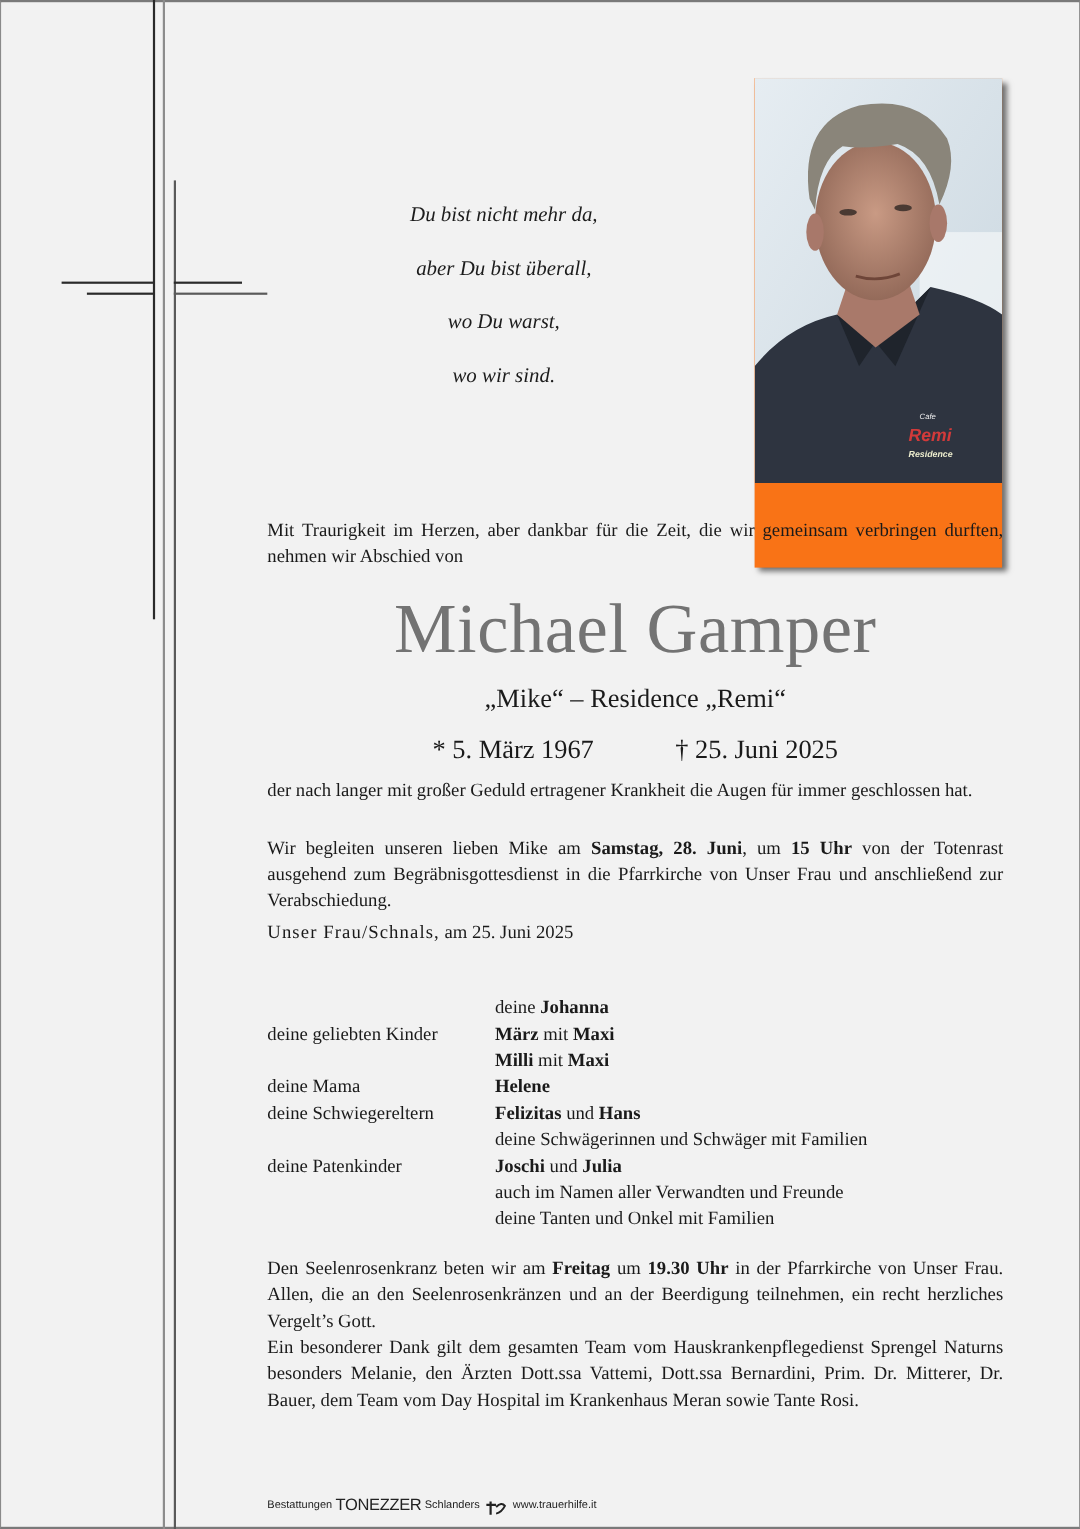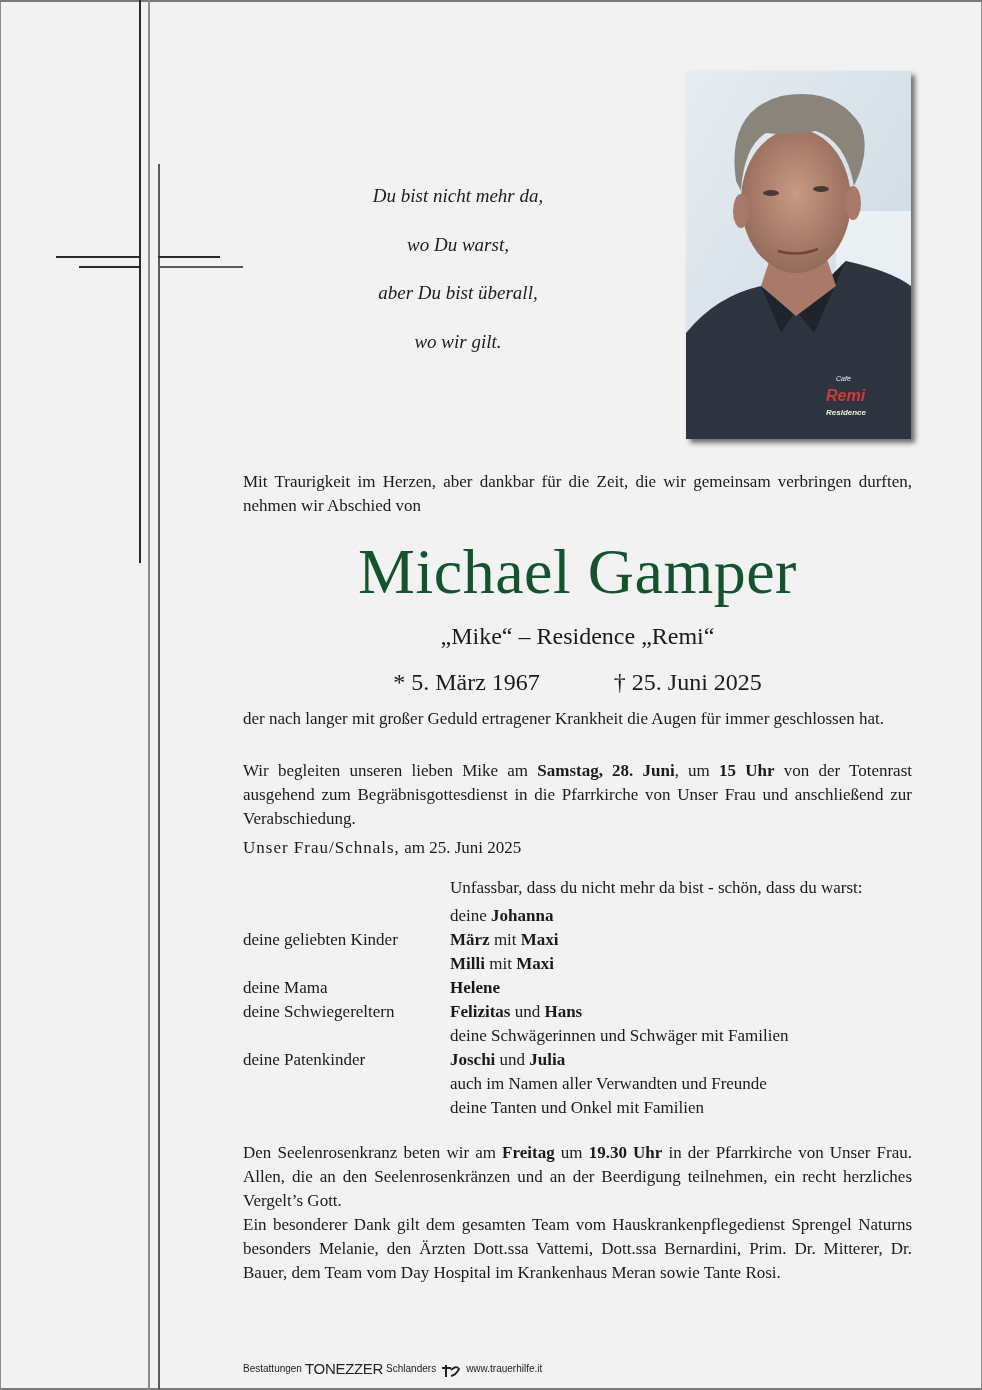--- a/index.html
+++ b/index.html
@@ -9,28 +9,28 @@
   .frame { position: absolute; left: 0; top: 0; width: 982px; height: 1390px;
            border: 1px solid #8a8a8a; border-top: 2px solid #7a7a7a; border-bottom: 2px solid #7a7a7a; }
 
   .vline { position: absolute; width: 1.5px; }
   .hline { position: absolute; height: 1.5px; }
 
   .quote { position: absolute; left: 288px; width: 340px; top: 172px;
            text-align: center; font-style: italic; font-size: 19px; line-height: 48.5px; color: #1c1c1c; }
   .quote div { white-space: nowrap; }
 
-  .photo { position: absolute; left: 686px; top: 71px; width: 225px; height: 368px;
-           box-shadow: 4px 4px 5px rgba(0,0,0,0.55); overflow: hidden; background: #86efac; }
+  .photo { position: absolute; left: 686px; top: 71px; width: 225px; height: 445px;
+           box-shadow: 4px 4px 5px rgba(0,0,0,0.55); overflow: hidden; background: #f97316; }
 
   .content { position: absolute; left: 243px; width: 669px; }
   .p { font-size: 17px; line-height: 24px; text-align: justify; }
   .intro { top: 470px; }
   .name { position: absolute; left: 243px; width: 669px; top: 532px; text-align: center;
-          font-size: 64px; letter-spacing: 0.5px; line-height: 80px; font-weight: normal; color: #14532d; }
+          font-size: 64px; letter-spacing: 0.5px; line-height: 80px; font-weight: normal; color: #737373; }
   .nick { position: absolute; left: 243px; width: 669px; top: 620px; text-align: center; font-size: 24px; line-height: 32px; }
   .dates { position: absolute; left: 243px; width: 669px; top: 666px; text-align: center; font-size: 24px; line-height: 32px; }
   .dates span { display: inline-block; margin: 0 34px; }
   .illness { top: 707px; }
   .funeral { top: 759px; }
   .place { top: 836px; letter-spacing: 1px; }
   .place .rest { letter-spacing: 0; }
 
   .family { position: absolute; left: 243px; width: 669px; top: 876px; font-size: 17px; line-height: 24px; }
   .fam-row { display: flex; height: 24px; }
@@ -57,23 +57,23 @@
   <div class="vline" style="left:148px; top:0; height:1390px; background:#8c8c8c; width:2px;"></div>
   <div class="vline" style="left:158px; top:164px; height:1226px; background:#5a5a5a;"></div>
   <div class="hline" style="left:56px; top:256px; width:84px; background:#2a2a2a;"></div>
   <div class="hline" style="left:158px; top:256px; width:62px; background:#2a2a2a;"></div>
   <div class="hline" style="left:79px; top:266px; width:61px; background:#2a2a2a;"></div>
   <div class="hline" style="left:158px; top:266px; width:85px; background:#5a5a5a;"></div>
 </div>
 
 <div class="quote">
   <div>Du bist nicht mehr da,</div>
+  <div>aber Du bist überall,</div>
   <div>wo Du warst,</div>
-  <div>aber Du bist überall,</div>
-  <div>wo wir gilt.</div>
+  <div>wo wir sind.</div>
 </div>
 
 <div class="photo" title="Portrait of Michael Gamper">
   <svg width="225" height="368" viewBox="0 0 225 368">
     <defs>
       <linearGradient id="bg" x1="0" y1="0" x2="1" y2="1">
         <stop offset="0" stop-color="#e6edf2"></stop>
         <stop offset="1" stop-color="#c9d6df"></stop>
       </linearGradient>
       <radialGradient id="skin" cx="0.5" cy="0.45" r="0.6">
@@ -118,21 +118,20 @@
 
 <div class="content p illness">der nach langer mit großer Geduld ertragener Krankheit die Augen für immer geschlossen hat.</div>
 
 <div class="content p funeral"><span>Wir begleiten unseren lieben Mike am </span><b>Samstag, 28. Juni</b><span>, um </span><b>15 Uhr</b><span> von der Totenrast ausgehend zum Begräbnisgottesdienst in die Pfarrkirche von Unser Frau und anschließend zur Verabschiedung.</span></div>
 
 <div class="content p place"><span>Unser Frau/Schnals,</span><span class="rest"> am 25. Juni 2025</span></div>
 
 <div class="family">
   <div class="fam-row fam-head">
     <div class="fam-label"></div>
-    <div class="fam-value">Unfassbar, dass du nicht mehr da bist - schön, dass du warst:</div>
   </div>
   <div id="fam-rows">
       <div class="fam-row">
         <div class="fam-label"></div>
         <div class="fam-value"><span>deine </span><b>Johanna</b></div>
       </div>
       <div class="fam-row">
         <div class="fam-label">deine geliebten Kinder</div>
         <div class="fam-value"><b>März</b><span> mit </span><b>Maxi</b></div>
       </div>

